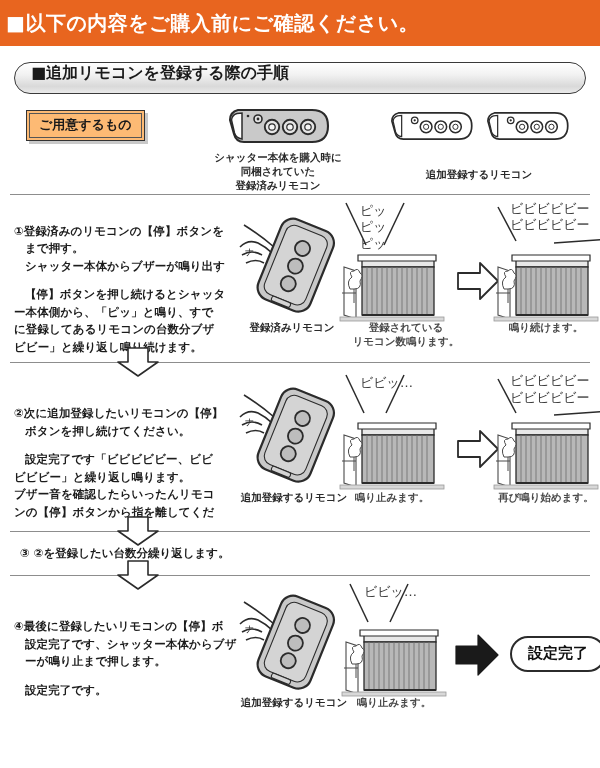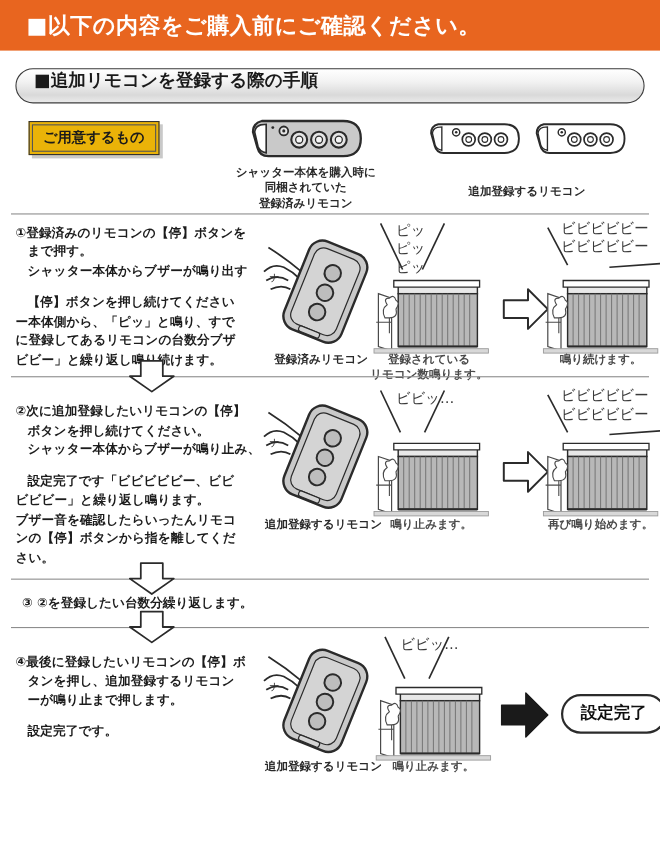--- a/index.html
+++ b/index.html
@@ -10,21 +10,21 @@
     color:#231f20;
     overflow:hidden;
     position:relative;
   }
   
   .banner{
     width:600px;height:46px;
     background:#e8651f;
     display:flex;align-items:center;
     box-sizing:border-box;
-    padding-left:24px;
+    padding-left:6px;
   }
   .banner-text{
     color:#ffffff;
     font-size:20px;
     font-weight:bold;
     letter-spacing:0.5px;
     white-space:nowrap;
   }
   
   .pill-wrap{
@@ -46,21 +46,21 @@
   
   .prepare{
     position:relative;
     height:92px;
     margin:8px 0 0 0;
   }
   .prep-label{
     position:absolute;left:26px;top:8px;
     border:1.4px solid #333;
     padding:5px 12px 6px 12px;
-    background:#eab308;
+    background:#fdba74;
     box-shadow:3px 3px 0 #c9c9c9;
     font-size:13px;font-weight:bold;color:#1a1a1a;
     white-space:nowrap;
   }
   .prep-label::after{
     content:"";position:absolute;left:2px;top:2px;right:2px;bottom:2px;
     border:1px solid #555;pointer-events:none;
   }
   .prep-item{position:absolute;text-align:center;}
   .prep-cap{
@@ -86,21 +86,21 @@
   .step-text{
     width:248px;
     margin-left:14px;
     font-size:11.5px;
     line-height:1.52;
     color:#1c1c1c;
     font-weight:bold;
     letter-spacing:0.1px;
   }
   .step-text p{margin:0 0 0 0;}
-  .step-text p.hang{text-indent:-11px;padding-left:11px;}
+  .step-text p.hang{text-indent:-11px;padding-left:11px;margin-top:20px;}
   .step-text p.indent{padding-left:11px;}
   .step-text .gap{height:11px;}
   .step-art{
     position:absolute;top:6px;left:232px;
     width:360px;height:130px;
   }
   .art-cap{
     position:absolute;
     font-size:10.5px;font-weight:bold;line-height:1.3;
     color:#2a2a2a;white-space:pre-line;text-align:center;
@@ -195,21 +195,21 @@
 </div>
 
 <div class="divider"></div>
 
 <div class="step">
   <div class="step-text">
     <p class="hang">①登録済みのリモコンの【停】ボタンを</p>
     <p class="indent">まで押す。</p>
     <p class="indent">シャッター本体からブザーが鳴り出す</p>
     <div class="gap"></div>
-    <p class="indent">【停】ボタンを押し続けてください</p>
+    <p class="indent">【停】ボタンを押し続けるとシャッタ</p>
     <p>ー本体側から、「ピッ」と鳴り、すで</p>
     <p>に登録してあるリモコンの台数分ブザ</p>
     <p>ビビー」と繰り返し鳴り続けます。</p>
   </div>
 
   <div class="step-art">
 
     <svg width="108" height="118" viewBox="0 0 108 118" style="position:absolute;left:6px;top:2px;">
       <path d="M6 22 Q22 32 36 44" stroke="#2b2b2b" stroke-width="1.6" fill="none"></path>
       <path d="M2 44 Q10 36 20 40 Q28 44 34 50" stroke="#2b2b2b" stroke-width="1.6" fill="none"></path>
@@ -254,21 +254,21 @@
         <line x1="81" y1="26" x2="81" y2="74"></line>
           <line x1="86" y1="26" x2="86" y2="74"></line>
         <line x1="91" y1="26" x2="91" y2="74"></line>
       </g>
       <line x1="26" y1="74" x2="98" y2="74" stroke="#2b2b2b" stroke-width="2"></line>
       <path d="M22 14 L100 14 L100 20 L22 20 Z" fill="#fff" stroke="#2b2b2b" stroke-width="1.2"></path>
       <path d="M14 48 Q10 40 16 36 Q12 30 18 30 Q22 26 24 32 Q28 34 24 40 Q26 48 18 48 Z" fill="#fff" stroke="#4a4a4a" stroke-width="1"></path>
       <line x1="18" y1="48" x2="18" y2="62" stroke="#4a4a4a" stroke-width="1"></line>
       <rect x="4" y="76" width="104" height="4" fill="#d8d8d8" stroke="#9a9a9a" stroke-width="0.8"></rect>
     </svg>
-    <div class="art-cap gray" style="left:92px;top:120px;width:132px;">登録されている
+    <div class="art-cap gray" style="left:108px;top:120px;width:132px;">登録されている
 リモコン数鳴ります。</div>
 
     <svg width="44" height="44" viewBox="0 0 44 44" style="position:absolute;left:224px;top:58px;">
       <path d="M2 14 L24 14 L24 4 L42 22 L24 40 L24 30 L2 30 Z" fill="#ffffff" stroke="#2b2b2b" stroke-width="1.8" stroke-linejoin="round"></path>
     </svg>
 
     <div class="sfx" style="left:278px;top:0px;text-align:left;">ビビビビビー
 ビビビビビー</div>
     <svg width="120" height="40" viewBox="0 0 120 40" style="position:absolute;left:262px;top:4px;">
       <line x1="4" y1="2" x2="22" y2="36" stroke="#2b2b2b" stroke-width="1.5"></line>
@@ -308,27 +308,25 @@
 <div class="arrowgap">
   <svg class="downarrow" width="46" height="32" viewBox="0 0 46 32">
     <path d="M13 2 L33 2 L33 16 L43 16 L23 30 L3 16 L13 16 Z" fill="#ffffff" stroke="#2b2b2b" stroke-width="1.6" stroke-linejoin="round"></path>
   </svg>
 </div>
 
 <div class="step" style="padding-top:22px;">
   <div class="step-text">
     <p class="hang">②次に追加登録したいリモコンの【停】</p>
     <p class="indent">ボタンを押し続けてください。</p>
-    <p class="indent">シャッター本体からブザーが鳴り止み、</p>
     <div class="gap"></div>
     <p class="indent">設定完了です「ビビビビビー、ビビ</p>
     <p>ビビビー」と繰り返し鳴ります。</p>
     <p>ブザー音を確認したらいったんリモコ</p>
     <p>ンの【停】ボタンから指を離してくだ</p>
-    <p>さい。</p>
   </div>
 
   <div class="step-art" style="top:10px;">
     <svg width="108" height="118" viewBox="0 0 108 118" style="position:absolute;left:6px;top:0px;">
       <path d="M6 22 Q22 32 36 44" stroke="#2b2b2b" stroke-width="1.6" fill="none"></path>
       <path d="M2 44 Q10 36 20 40 Q28 44 34 50" stroke="#2b2b2b" stroke-width="1.6" fill="none"></path>
       <path d="M4 52 Q14 46 24 52" stroke="#2b2b2b" stroke-width="1.6" fill="none"></path>
       <path d="M8 60 Q18 55 26 60" stroke="#2b2b2b" stroke-width="1.6" fill="none"></path>
       <text x="7" y="52" font-size="9" fill="#2b2b2b" font-family="DejaVu Sans">ナ</text>
       <g transform="rotate(22 60 62)">
@@ -429,21 +427,21 @@
 
 <div class="arrowgap">
   <svg class="downarrow" width="46" height="32" viewBox="0 0 46 32">
     <path d="M13 2 L33 2 L33 16 L43 16 L23 30 L3 16 L13 16 Z" fill="#ffffff" stroke="#2b2b2b" stroke-width="1.6" stroke-linejoin="round"></path>
   </svg>
 </div>
 
 <div class="step" style="padding-top:22px;">
   <div class="step-text">
     <p class="hang">④最後に登録したいリモコンの【停】ボ</p>
-    <p class="indent">タンを押し、追加登録するリモコン</p>
+    <p class="indent">設定完了です、シャッター本体からブザ</p>
     <p class="indent">ーが鳴り止まで押します。</p>
     <div class="gap"></div>
     <p class="indent">設定完了です。</p>
   </div>
 
   <div class="step-art" style="top:4px;">
     <svg width="108" height="118" viewBox="0 0 108 118" style="position:absolute;left:6px;top:0px;">
       <path d="M6 22 Q22 32 36 44" stroke="#2b2b2b" stroke-width="1.6" fill="none"></path>
       <path d="M2 44 Q10 36 20 40 Q28 44 34 50" stroke="#2b2b2b" stroke-width="1.6" fill="none"></path>
       <path d="M4 52 Q14 46 24 52" stroke="#2b2b2b" stroke-width="1.6" fill="none"></path>

